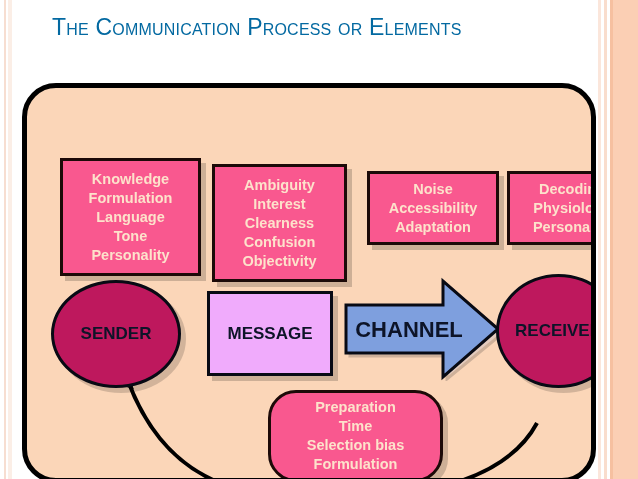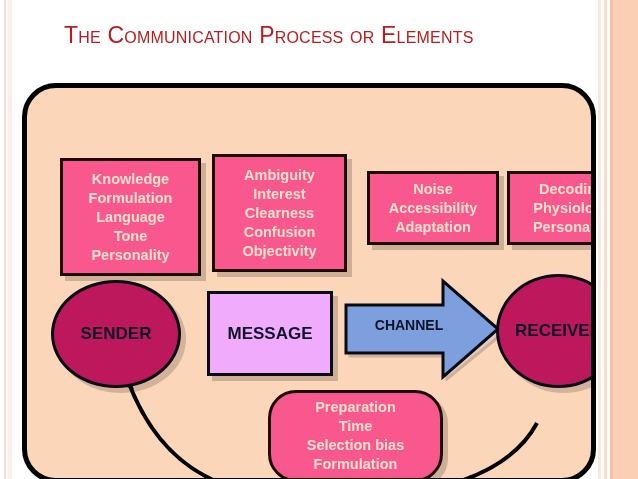--- a/index.html
+++ b/index.html
@@ -28,29 +28,28 @@
   .left-band-a { left: 4px;  width: 2px;  background: #f7ded1; }
   .left-band-b { left: 8px;  width: 4px;  background: #fbeee6; }
   .right-band-a { left: 598px; width: 3px; background: #fbe6db; }
   .right-band-b { left: 604px; width: 3px; background: #f9ddcd; }
   .right-band-c { left: 610px; width: 28px; background: #fbcfb4; }
   .right-band-d { left: 610px; width: 3px;  background: #f6c0a0; }
 
   
   #title {
     position: absolute;
-    left: 64px;
+    left: 52px;
     top: 14px;
     width: 520px;
     font-size: 23px;
     font-variant: small-caps;
     letter-spacing: 0.2px;
-    color: #b91c1c;
+    color: #0369a1;
     white-space: nowrap;
-    margin-top: 8px;
   }
 
   
   #canvas {
     position: absolute;
     left: 22px;
     top: 55px;
     width: 574px;
     height: 400px;
     background: #fbd6b8;
@@ -73,21 +72,21 @@
     line-height: 19px;
     text-align: center;
     display: flex;
     flex-direction: column;
     justify-content: center;
     align-items: center;
     box-shadow: 5px 5px 0 rgba(0,0,0,0.18);
   }
 
   #pb-0 { left: 33px;  top: 70px;  width: 141px; height: 118px; }
-  #pb-1 { left: 185px; top: 66px;  width: 135px; height: 118px; }
+  #pb-1 { left: 185px; top: 76px;  width: 135px; height: 118px; }
   #pb-2 { left: 340px; top: 83px;  width: 132px; height: 74px;  }
   #pb-3 { left: 480px; top: 83px;  width: 130px; height: 74px;  }
   #pb-4 { left: 241px; top: 302px; width: 175px; height: 92px; border-radius: 28px;  }
 
   
   .blue-ellipse {
     position: absolute;
     background: #be185d;
     border: 3px solid #080a14;
     border-radius: 50%;
@@ -125,21 +124,21 @@
     width: 160px;
     height: 104px;
   }
   #channel-wrap svg { display: block; }
   #channel-label {
     position: absolute;
     left: 322px;
     top: 229px;
     width: 120px;
     text-align: center;
-    font-size: 14px;
+    font-size: 22px;
     font-weight: bold;
     color: #0d1428;
   }
 
   
   #fb-arrow {
     position: absolute;
     left: 0px;
     top: 0px;
     width: 574px;

